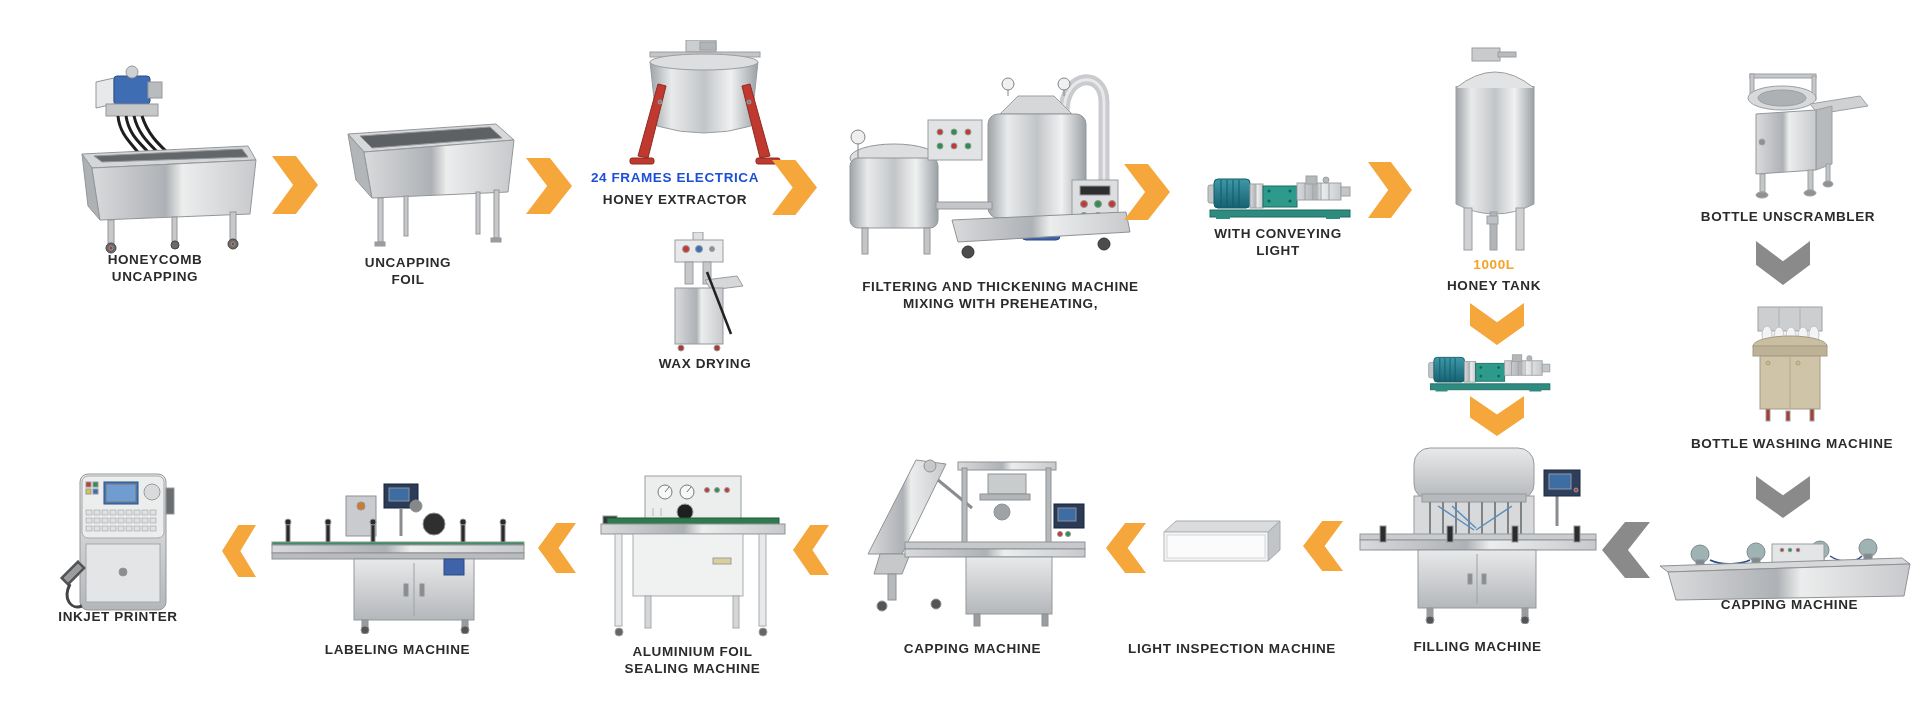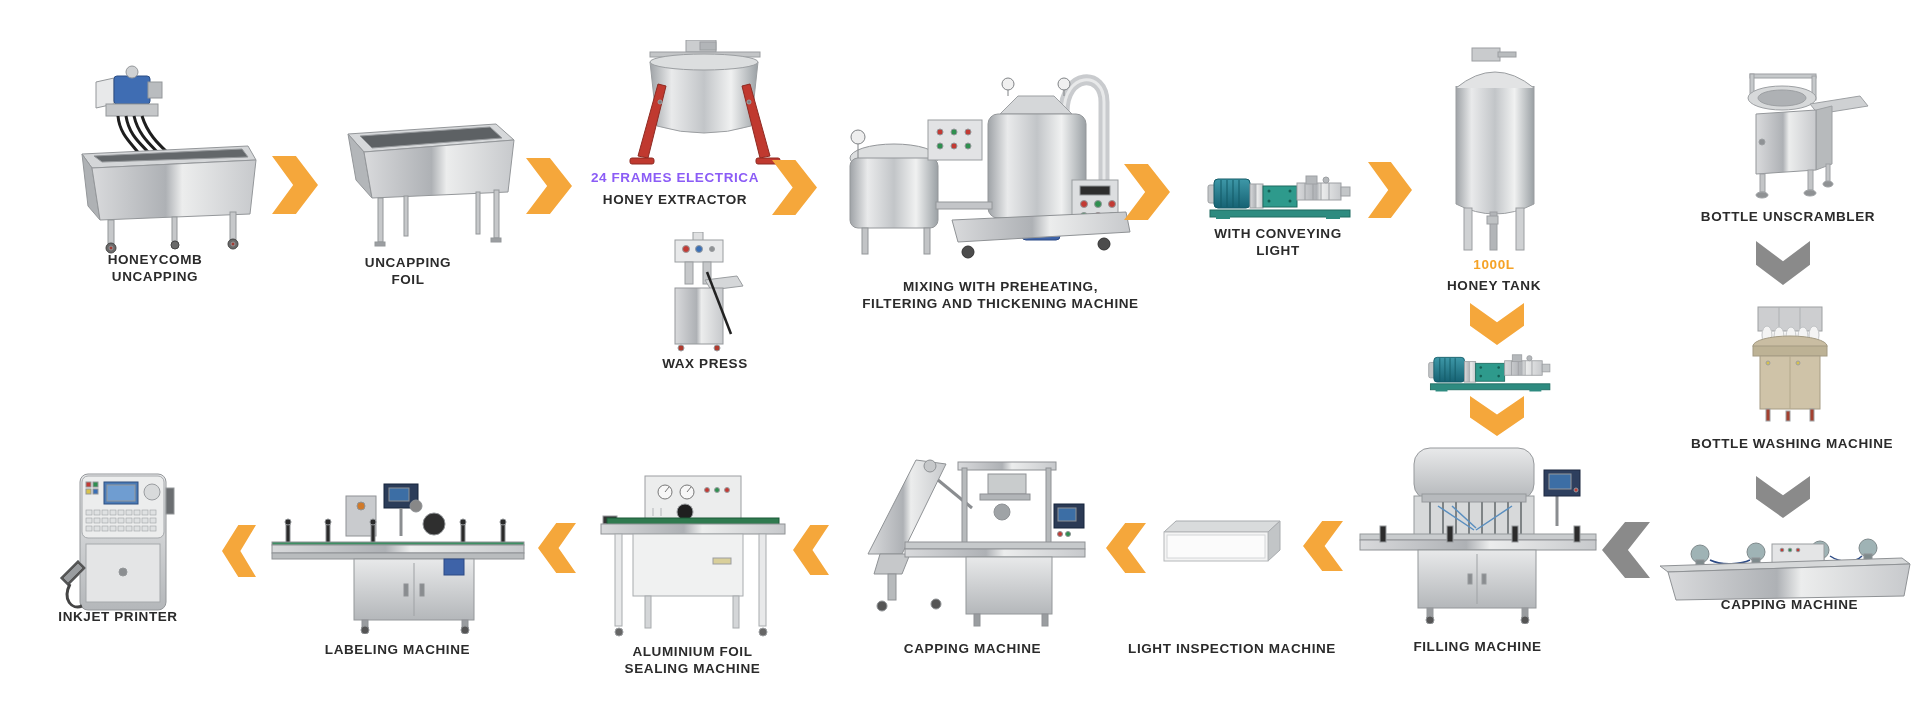--- a/index.html
+++ b/index.html
@@ -504,33 +504,33 @@
   <span>HONEYCOMB</span>
   <span>UNCAPPING</span>
 </div>
 
 <div class="label" style="left:318px;top:254px;width:180px">
   <span>UNCAPPING</span>
   <span>FOIL</span>
 </div>
 
 <div class="label" style="left:575px;top:169px;width:200px">
-  <span class="hl" style="color: #8b5cf6;">24 FRAMES ELECTRICA</span>
+  <span class="hl" style="color: #1d4ed8;">24 FRAMES ELECTRICA</span>
 </div>
 <div class="label" style="left:575px;top:191px;width:200px">
   <span>HONEY EXTRACTOR</span>
 </div>
 
 <div class="label" style="left:625px;top:355px;width:160px">
-  <span>WAX PRESS</span>
+  <span>WAX DRYING</span>
 </div>
 
 <div class="label" style="left:828px;top:278px;width:345px">
+  <span>FILTERING AND THICKENING MACHINE</span>
   <span>MIXING WITH PREHEATING,</span>
-  <span>FILTERING AND THICKENING MACHINE</span>
 </div>
 
 <div class="label" style="left:1188px;top:225px;width:180px">
   <span>WITH CONVEYING</span>
   <span>LIGHT</span>
 </div>
 
 <div class="label" style="left:1434px;top:256px;width:120px">
   <span class="hl" style="color: rgb(245, 162, 38);">1000L</span>
 </div>

